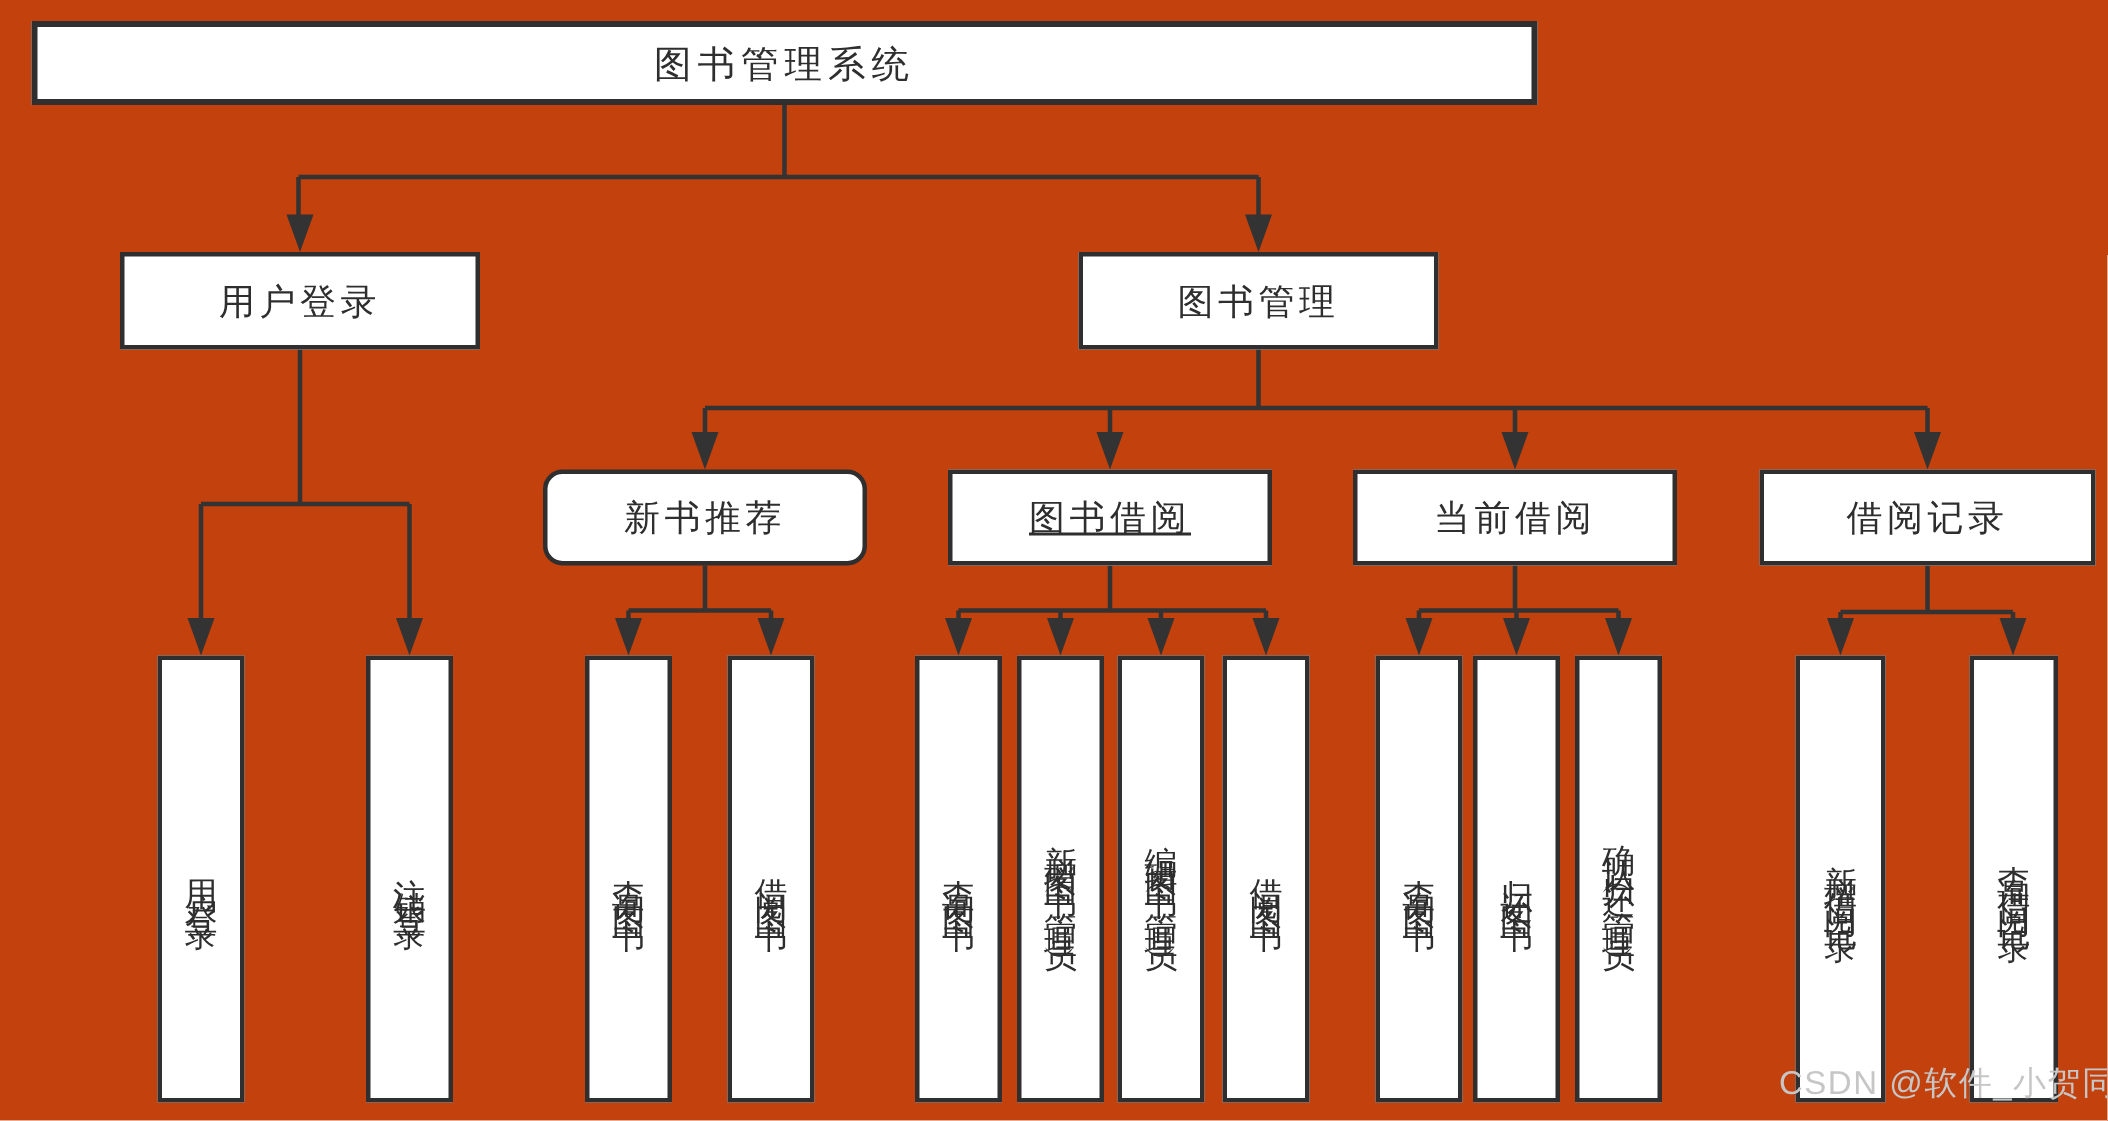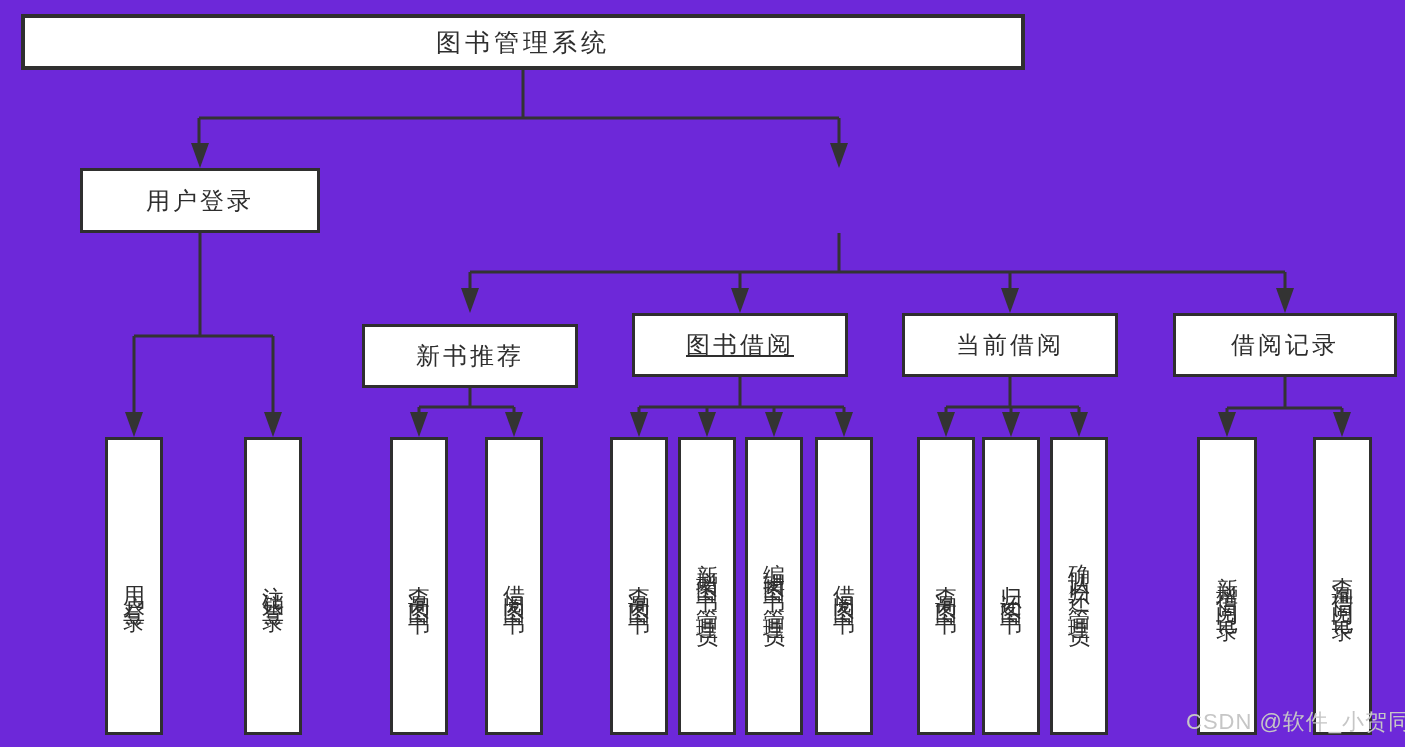--- a/index.html
+++ b/index.html
@@ -7,21 +7,21 @@
     padding: 0;
     background: #ffffff;
   }
   body {
     font-family: "Liberation Sans", "DejaVu Sans", sans-serif;
   }
   .stage {
     position: relative;
     width: 1405px;
     height: 747px;
-    background: #6d28d9;
+    background: #c2410c;
     overflow: hidden;
   }
   .connectors {
     position: absolute;
     left: 0;
     top: 0;
     z-index: 0;
   }
   .node {
     position: absolute;
@@ -110,22 +110,25 @@
     </g>
   </svg>
 
   <div class="node root" style="left:21px; top:14px; width:1004px; height:56px;">
     <span>图书管理系统</span>
   </div>
 
   <div class="node h" style="left:80px; top:168px; width:240px; height:65px;">
     <span>用户登录</span>
   </div>
+  <div class="node h" style="left:719px; top:168px; width:240px; height:65px;">
+    <span>图书管理</span>
+  </div>
 
-  <div class="node h" style="left:362px; top:324px; width:216px; height:64px;">
+  <div class="node h" style="left:362px; top:313px; width:216px; height:64px;border-radius:13px;">
     <span>新书推荐</span>
   </div>
   <div class="node h" style="left:632px; top:313px; width:216px; height:64px;text-decoration:underline;">
     <span>图书借阅</span>
   </div>
   <div class="node h" style="left:902px; top:313px; width:216px; height:64px;">
     <span>当前借阅</span>
   </div>
   <div class="node h" style="left:1173px; top:313px; width:224px; height:64px;">
     <span>借阅记录</span>

